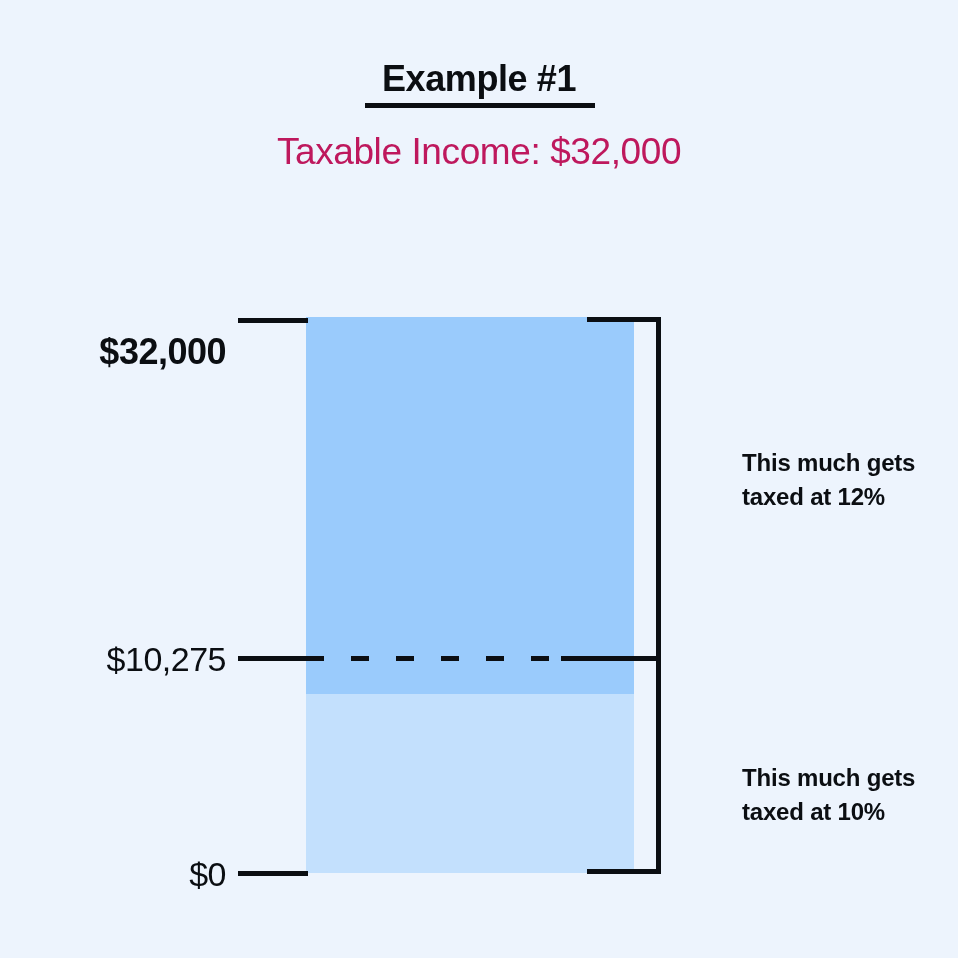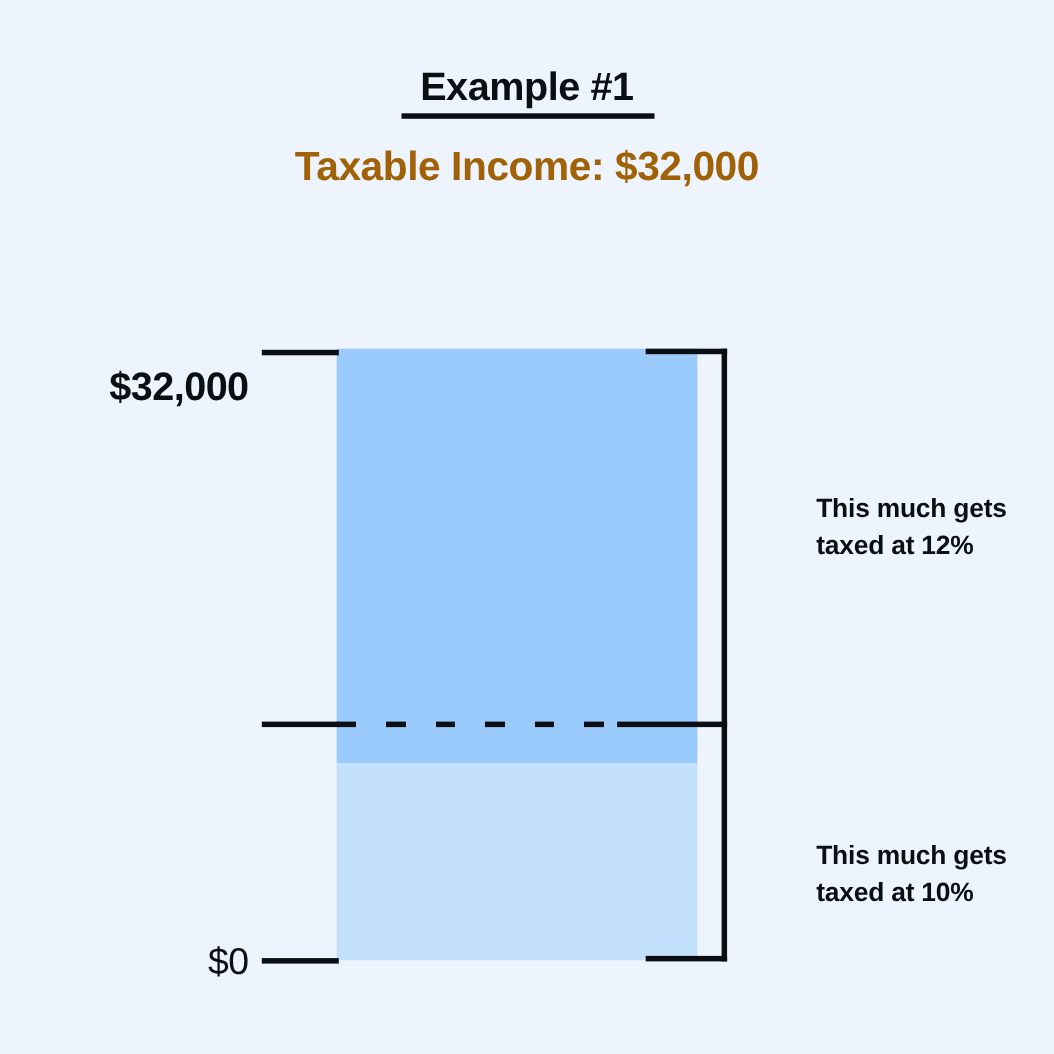--- a/index.html
+++ b/index.html
@@ -53,24 +53,24 @@
     height: 5px;
     background: #0b0e12;
   }
 
   .subtitle-line {
     position: absolute;
     top: 128px;
     left: 0;
     width: 958px;
     font-size: 37px;
-    font-weight: 700;
+    font-weight: 400;
     letter-spacing: -0.4px;
     line-height: 48px;
-    color: #a16207;
+    color: #be185d;
   }
 
   
   .bar {
     position: absolute;
     left: 306px;
     top: 317px;
     width: 328px;
     height: 556px;
   }
@@ -204,20 +204,21 @@
   <div class="bar">
     <div class="seg seg-upper" style="top: 0px; height: 377px; background: rgb(154, 203, 252);"></div>
     <div class="seg seg-lower" style="top: 377px; height: 179px; background: rgb(195, 224, 253);"></div>
   </div>
 
   <div class="dashed"></div>
 
   <div class="axis-label lbl-top">$32,000</div>
   <div class="leader leader-top"></div>
 
+  <div class="axis-label lbl-mid">$10,275</div>
   <div class="leader leader-mid"></div>
 
   <div class="axis-label lbl-bot">$0</div>
   <div class="leader leader-bot"></div>
 
   <div class="bracket-tick tick-top"></div>
   <div class="bracket-tick tick-mid"></div>
   <div class="bracket-tick tick-bot"></div>
   <div class="bracket-spine"></div>
 

